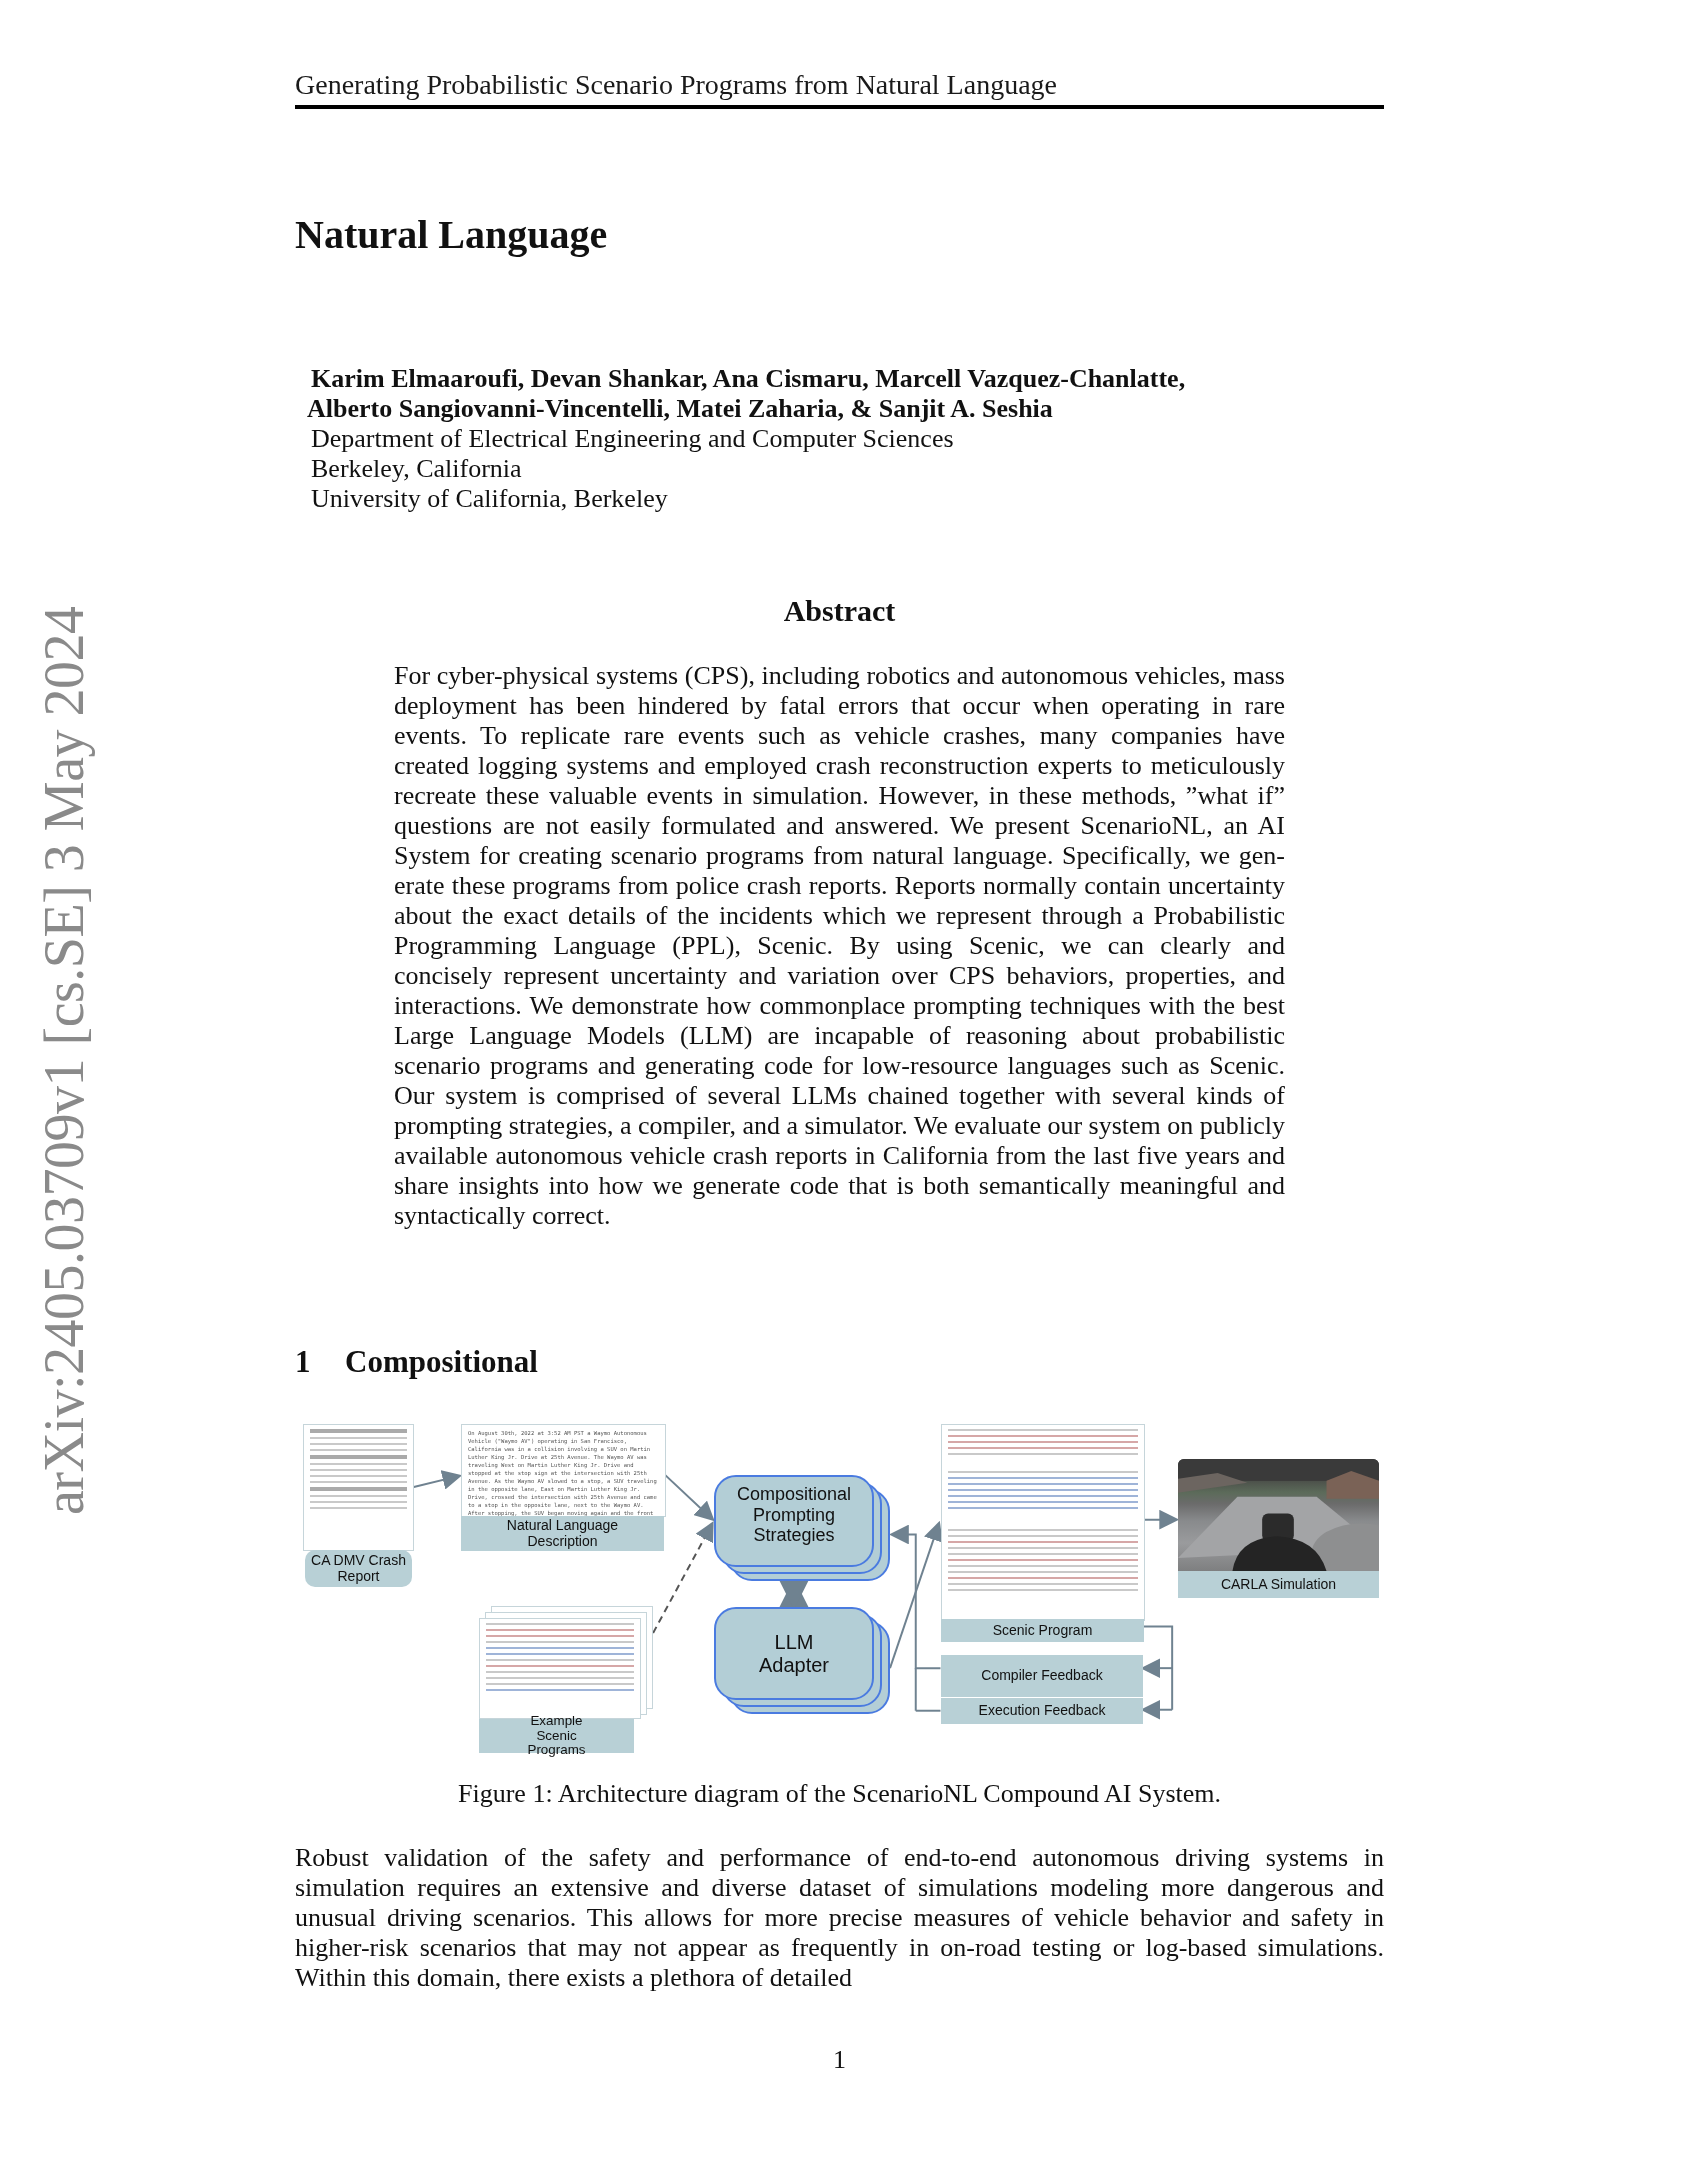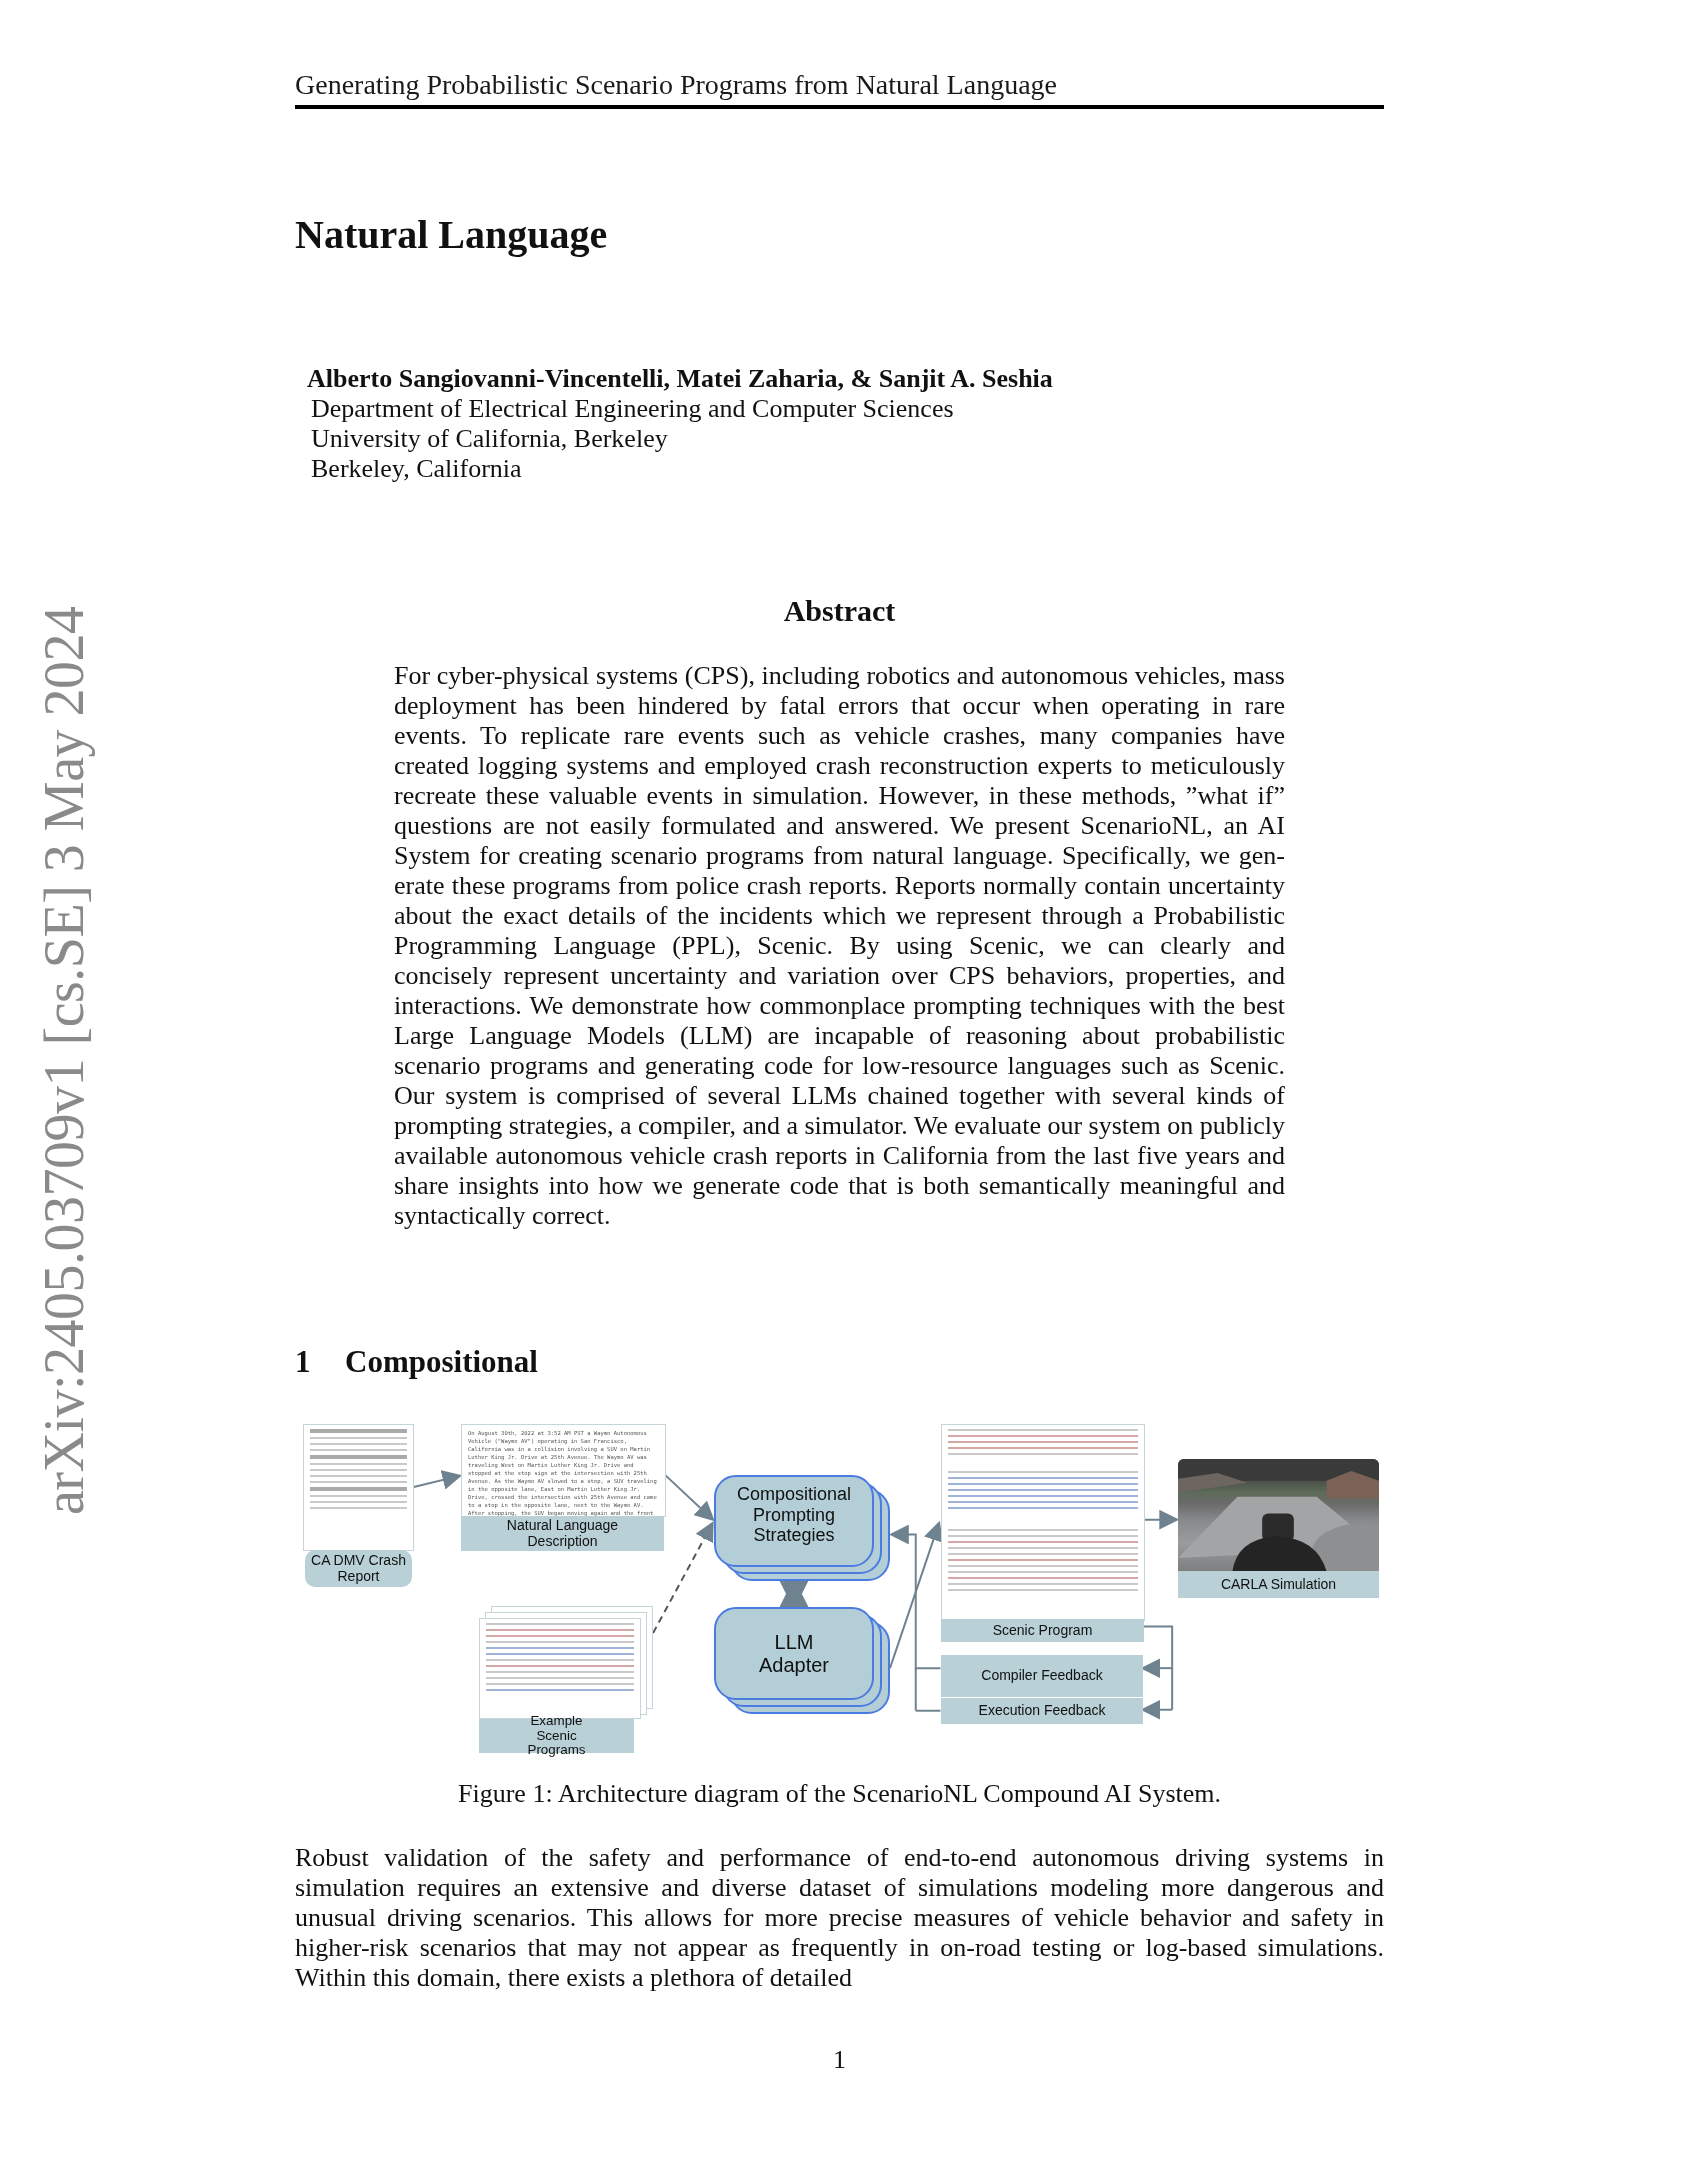--- a/index.html
+++ b/index.html
@@ -42,24 +42,25 @@
 <div class="abs running-head">Generating Probabilistic Scenario Programs from Natural Language</div>
 <div class="abs head-rule"></div>
 
 <div class="abs arxiv">arXiv:2405.03709v1  [cs.SE]  3 May 2024</div>
 
 <div class="abs title">
   <div>Natural Language</div>
 </div>
 
 <div class="abs authors">
+  <span class="bold">Karim Elmaaroufi, Devan Shankar, Ana Cismaru, Marcell Vazquez-Chanlatte,</span>
   <span class="bold" style="margin-left:-4px">Alberto Sangiovanni-Vincentelli, Matei Zaharia, &amp; Sanjit A. Seshia</span>
   <span class="aff">Department of Electrical Engineering and Computer Sciences</span>
+  <span class="aff">Berkeley, California</span>
   <span class="aff">University of California, Berkeley</span>
-  <span class="aff">Berkeley, California</span>
 </div>
 
 <div class="abs abs-head">Abstract</div>
 <div class="abs abs-body">For cyber-physical systems (CPS), including robotics and autonomous vehicles, mass deployment has been hindered by fatal errors that occur when operating in rare events.  To replicate rare events such as vehicle crashes, many companies have created logging systems and employed crash reconstruction experts to meticulously recreate these valuable events in simulation.  However, in these methods, ”what if” questions are not easily formulated and answered.  We present ScenarioNL, an AI System for creating scenario programs from natural language. Specifically, we gen­erate these programs from police crash reports. Reports normally contain uncertainty about the exact details of the incidents which we represent through a Probabilistic Programming Language (PPL), Scenic.  By using Scenic, we can clearly and concisely represent uncertainty and variation over CPS behaviors, properties, and interactions.  We demonstrate how commonplace prompting techniques with the best Large Language Models (LLM) are incapable of reasoning about probabilistic scenario programs and generating code for low-resource languages such as Scenic. Our sys­tem is comprised of several LLMs chained together with several kinds of prompting strategies, a compiler, and a simulator. We evaluate our system on publicly available autonomous vehicle crash reports in California from the last five years and share insights into how we generate code that is both semantically meaningful and syntactically correct.</div>
 
 <div class="abs sec-head">
   <span class="num">1</span><span>Compositional</span>
 </div>
 
 <div class="abs fig">

